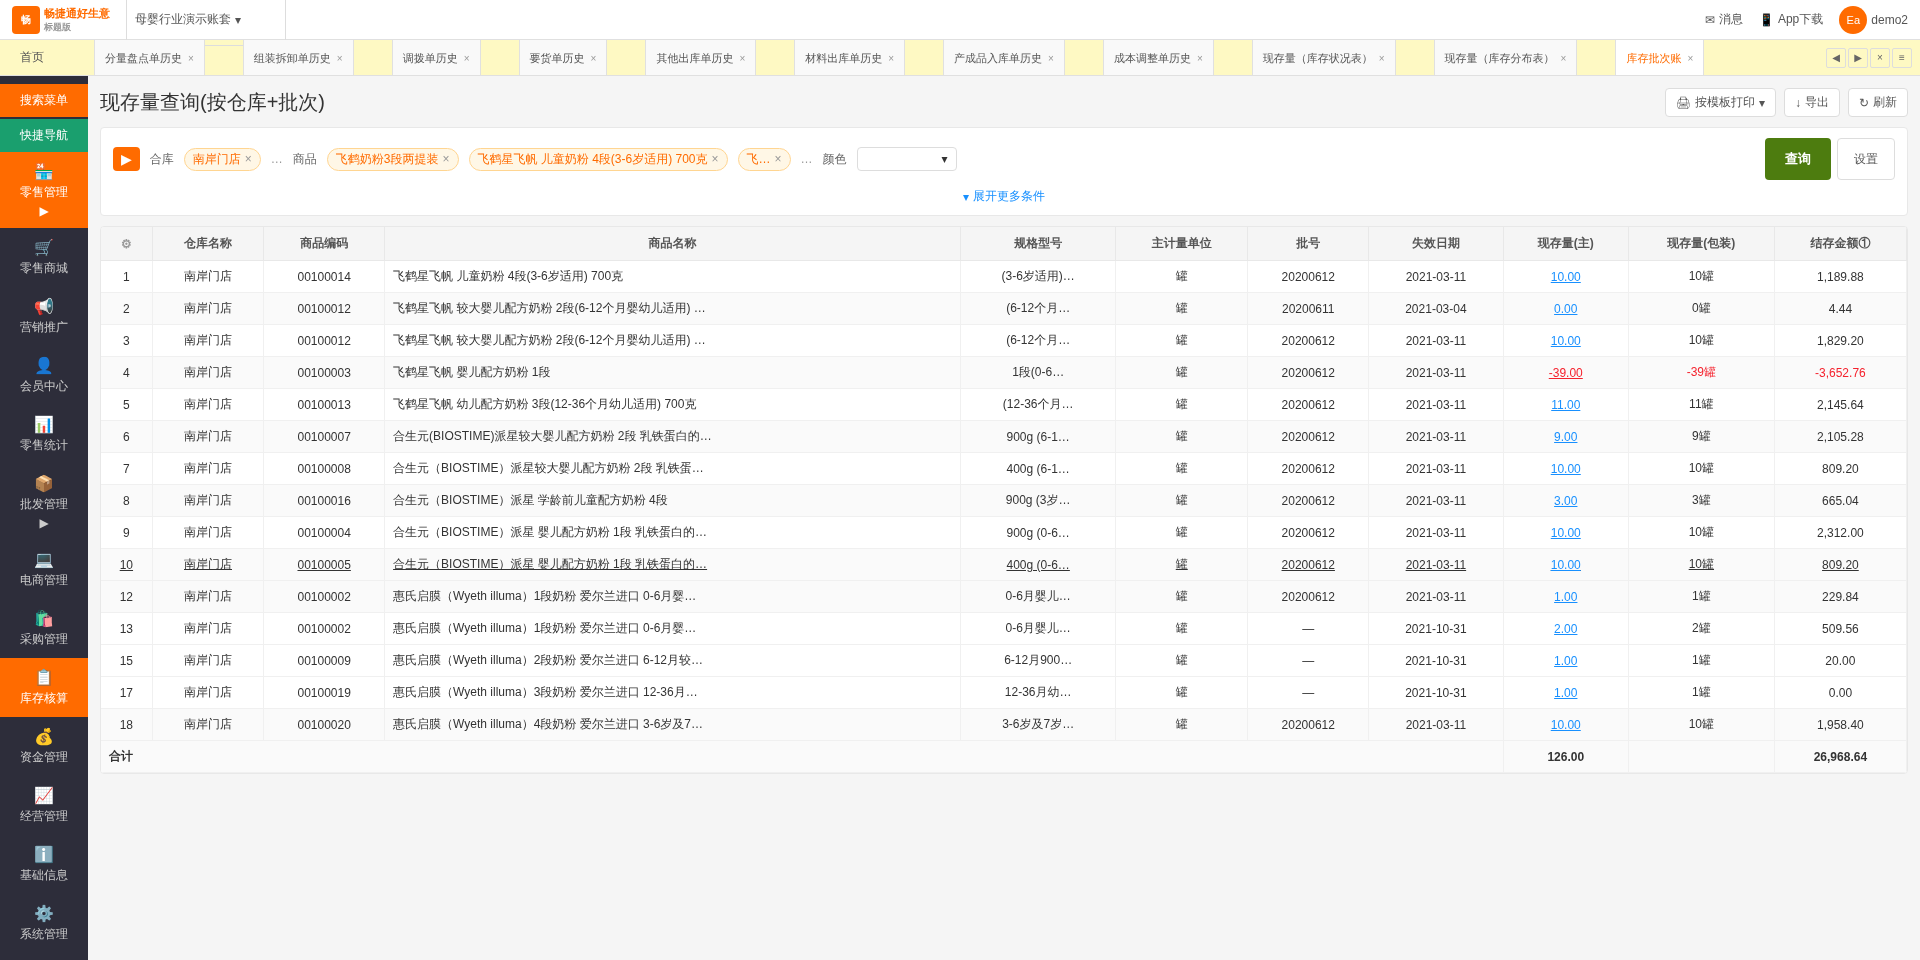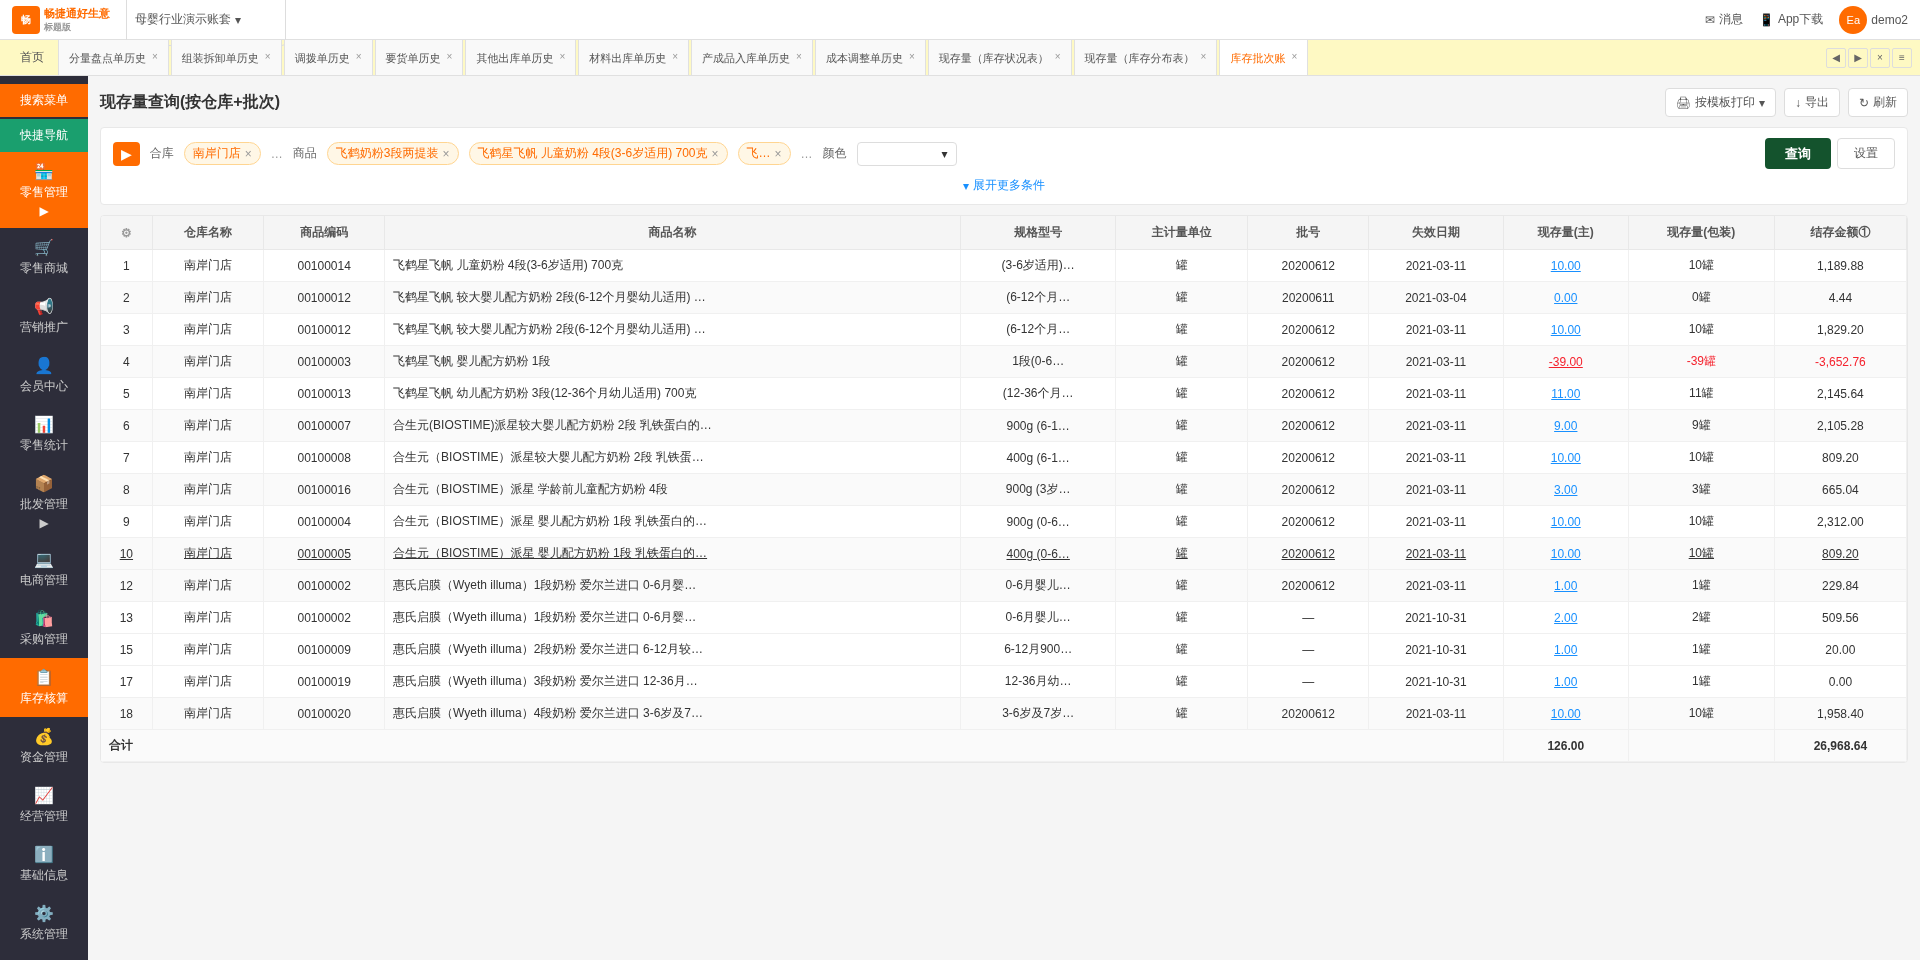--- a/index.html
+++ b/index.html
@@ -17,23 +17,23 @@
     .top-right-item { display: flex; align-items: center; gap: 4px; cursor: pointer; color: #555; font-size: 12px; }
     .avatar { width: 28px; height: 28px; border-radius: 50%; background: #ff6b00; display: flex; align-items: center; justify-content: center; color: white; font-size: 11px; }
 
     
     .tab-bar {
       display: flex; align-items: center; background: #fef9c3; border-bottom: 1px solid #e0e0e0;
       padding: 0 8px; height: 36px; overflow: hidden; gap: 2px;
     }
     .tab-home { padding: 6px 12px; color: #555; cursor: pointer; font-size: 12px; white-space: nowrap; }
     .tab-item {
-      display: flex; gap: 4px; padding: 22px 10px;
+      display: flex; align-items: center; gap: 4px; padding: 22px 10px;
       border: 1px solid #e0e0e0; border-bottom: none; border-radius: 4px 4px 0 0;
-      background: #f9f9f9; cursor: pointer; font-size: 11px; color: #555; white-space: nowrap;
+      background: #f9f9f9; cursor: pointer; font-size: 11px; color: #555; white-space: nowrap; margin-left: 36px;
     }
     .tab-item.active { background: #fff; color: #ff6b00; border-top: 2px solid #ff6b00; }
     .tab-close { color: #999; font-size: 10px; cursor: pointer; margin-left: 2px; }
     .tab-nav-btns { display: flex; gap: 2px; margin-left: auto; }
     .tab-nav-btn { width: 20px; height: 20px; border: 1px solid #ddd; border-radius: 2px; display: flex; align-items: center; justify-content: center; cursor: pointer; color: #666; font-size: 10px; }
 
     
     .main-layout { display: flex; height: calc(100vh - 76px); }
 
     
@@ -48,36 +48,36 @@
       color: #ccc; font-size: 12px; display: flex; flex-direction: column; align-items: center; gap: 3px;
     }
     .sidebar-item.active { background: #ff6b00; color: white; }
     .sidebar-icon { font-size: 16px; }
 
     
     .content { flex: 1; overflow: auto; padding: 12px; background: #f5f5f5; }
 
     
     .page-header { display: flex; align-items: center; justify-content: space-between; margin-bottom: 10px; }
-    .page-title { font-size: 16px; font-weight: bold; color: #333; }
+    .page-title { font-size: 20px; font-weight: normal; color: #333; }
     .header-actions { display: flex; align-items: center; gap: 8px; }
     .btn-print { display: flex; align-items: center; gap: 4px; border: 1px solid #ddd; border-radius: 4px; padding: 5px 10px; background: #fff; cursor: pointer; font-size: 12px; color: #555; }
     .btn-export { display: flex; align-items: center; gap: 4px; border: 1px solid #ddd; border-radius: 4px; padding: 5px 10px; background: #fff; cursor: pointer; font-size: 12px; color: #555; }
     .btn-refresh { display: flex; align-items: center; gap: 4px; border: 1px solid #ddd; border-radius: 4px; padding: 5px 10px; background: #fff; cursor: pointer; font-size: 12px; color: #555; }
 
     
     .filter-area { background: #fff; border-radius: 4px; padding: 10px 12px; margin-bottom: 10px; border: 1px solid #e8e8e8; }
     .filter-row { display: flex; align-items: center; gap: 10px; flex-wrap: nowrap; }
     .filter-expand { display: flex; align-items: center; justify-content: center; margin-top: 8px; cursor: pointer; color: #1890ff; font-size: 12px; gap: 4px; }
     .filter-label { color: #666; white-space: nowrap; font-size: 12px; }
     .filter-tag { display: flex; align-items: center; gap: 4px; background: #fff7e6; border: 1px solid #ffd591; border-radius: 12px; padding: 2px 8px; font-size: 12px; color: #ff6b00; }
     .filter-tag .close { cursor: pointer; color: #999; }
     .filter-more { color: #999; cursor: pointer; font-size: 12px; }
     .filter-dropdown { border: 1px solid #ddd; border-radius: 4px; padding: 4px 8px; font-size: 12px; min-width: 100px; display: flex; align-items: center; gap: 4px; cursor: pointer; background: #fff; }
-    .btn-query { background: #14532d; color: white; border: none; border-radius: 4px; padding: 6px 20px; cursor: pointer; font-size: 13px; font-weight: bold; }
+    .btn-query { background: #4d7c0f; color: white; border: none; border-radius: 4px; padding: 12px 20px; cursor: pointer; font-size: 13px; font-weight: bold; }
     .btn-setting { background: #fff; color: #555; border: 1px solid #ddd; border-radius: 4px; padding: 6px 16px; cursor: pointer; font-size: 12px; }
     .btn-orange-arrow { background: #ff6b00; color: white; border: none; border-radius: 4px; padding: 4px 8px; cursor: pointer; font-size: 14px; }
 
     
     .table-container { background: #fff; border-radius: 4px; border: 1px solid #e8e8e8; overflow: hidden; }
     table { width: 100%; border-collapse: collapse; font-size: 12px; }
     thead tr { background: #f5f5f5; }
     th { padding: 8px 8px; text-align: center; font-weight: normal; color: #555; border-bottom: 1px solid #e8e8e8; border-right: 1px solid #e8e8e8; white-space: nowrap; font-weight: 600; }
     td { padding: 7px 8px; text-align: center; border-bottom: 1px solid #f0f0f0; border-right: 1px solid #f0f0f0; color: #333; }
     .td-left { text-align: left; }

